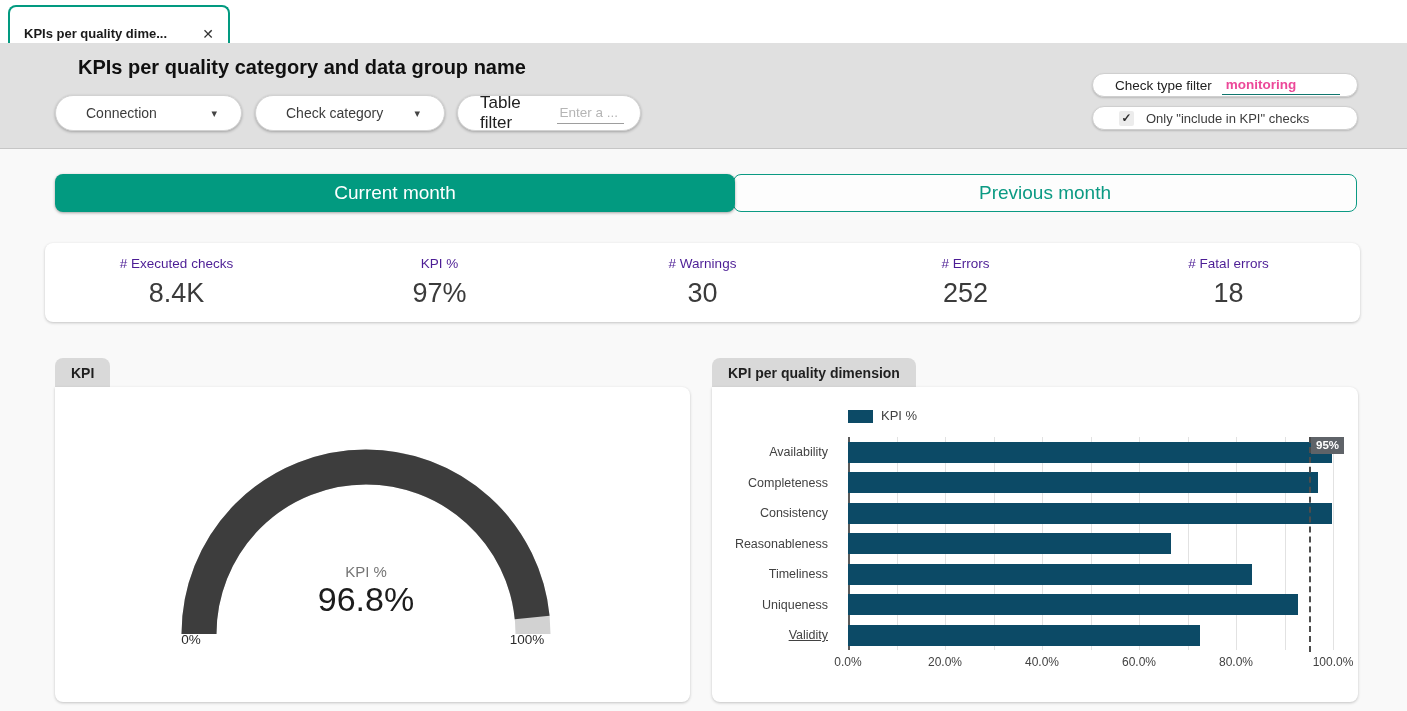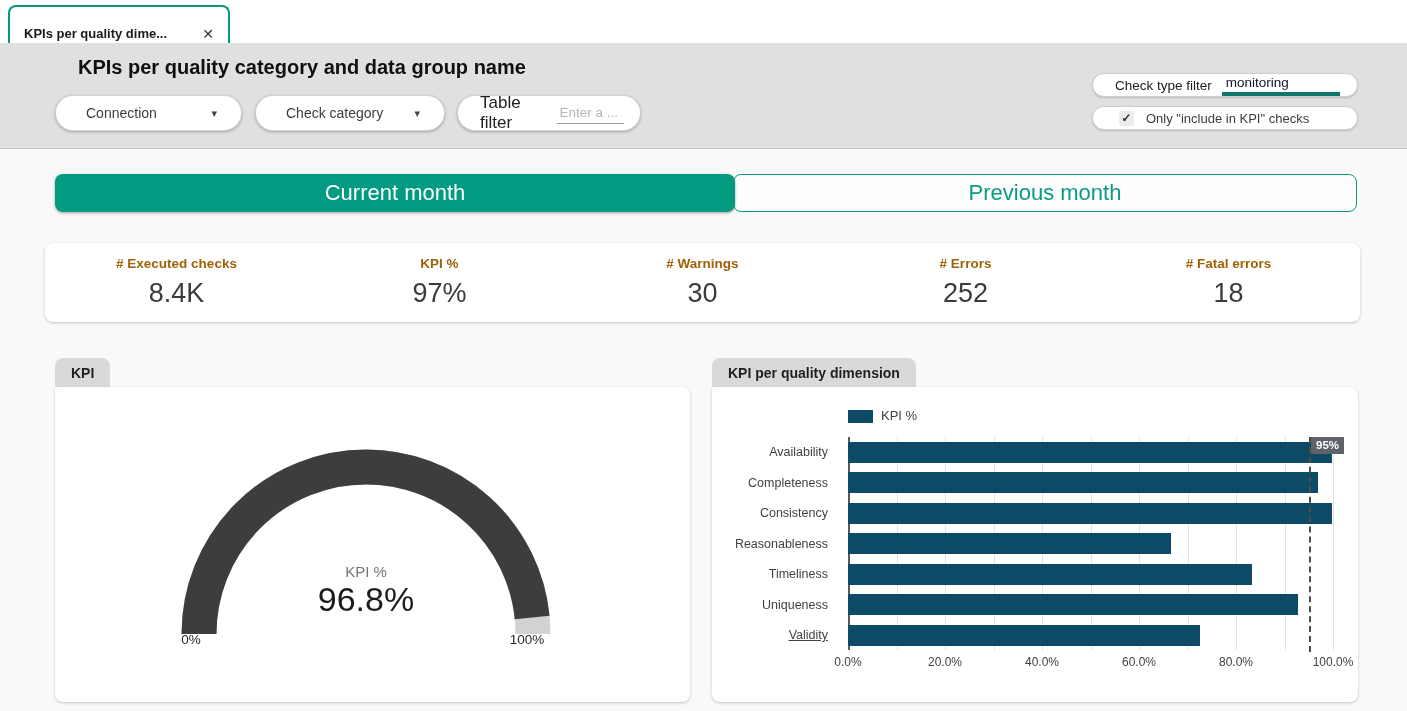--- a/index.html
+++ b/index.html
@@ -28,38 +28,38 @@
   .pill-table      { left:457px; width:184px; padding:0 16px 0 22px; cursor:default; }
   .pill-table .tf-label { font-size:17px; color:#212121; }
   .tf-input { margin-left:10px; width:76px; border-bottom:1px solid #9e9e9e; padding:2px 2px 3px 2px;
               font-size:13.5px; color:#b5b5b5; white-space:nowrap; overflow:hidden; cursor:text; }
 
   .rpill { position:absolute; left:1092px; width:266px; background:#fff; border:1px solid #cfcfcf;
            border-radius:12px; box-shadow:0 1px 2px rgba(0,0,0,.18); display:flex; align-items:center;
            font-size:13px; color:#212121;margin-top:16px; }
   .rpill-checktype { top:14px; height:24px; }
   .rpill-checktype .ct-label { margin-left:22px; font-size:13.5px; color:#212121; }
-  .ct-value { margin-left:10px; width:118px; border-bottom:4px solid #0f766e; padding:1px 4px 2px 4px;
-              font-size:13.5px; color:#0f172a; cursor:text; }
+  .ct-value { margin-left:10px; width:118px; border-bottom:1px solid #0f766e; padding:1px 4px 2px 4px;
+              font-size:13.5px; color:#ec4899; cursor:text;font-weight:bold; }
   .rpill-kpionly { top:47px; height:24px; cursor:pointer; }
   .checkbox { margin-left:26px; width:15px; height:15px; background:#ececec; border-radius:2px;
               display:flex; align-items:center; justify-content:center; font-size:12px; font-weight:bold; color:#2d2d2d; }
   .kpionly-label { margin-left:12px; font-size:13px; color:#3c3c3c; }
 
   
   .mtab { position:absolute; top:174px; height:38px; display:flex; align-items:center; justify-content:center;
-          font-size:22px; border-radius:8px; cursor:pointer; }
+          font-size:19px; border-radius:8px; cursor:pointer; }
   .mtab-current { left:55px; width:680px; background:#029a80; color:#fff; box-shadow:0 1px 3px rgba(0,0,0,.35); z-index:2; }
   .mtab-previous { left:733px; width:624px; background:#fdfdfd; border:1px solid #0b9a83; color:#0b9a83; z-index:1; }
 
   
   .stats-card { position:absolute; left:45px; top:243px; width:1315px; height:79px; background:#fff;
                 border-radius:8px; box-shadow:0 1px 3px rgba(0,0,0,.22); display:flex; }
   .stat { flex:1; text-align:center; padding-top:13px; }
-  .stat-label { font-size:13.5px; font-weight:bold; color:#a16207; }
+  .stat-label { font-size:13.5px; font-weight:normal; color:#4c1d95; }
   .stat-value { font-size:27px; color:#3b3b3b; margin-top:7px; }
 
   
   .chip { position:absolute; top:358px; height:29px; background:#d9d9d9; border-radius:8px 8px 0 0;
           display:flex; align-items:center; padding:0 16px; font-size:14px; font-weight:bold; color:#1f1f1f; }
   .chip-kpi { left:55px; }
   .chip-dim { left:712px; }
   .card { position:absolute; top:387px; height:315px; background:#fff; border-radius:8px; border-top-left-radius:0;
           box-shadow:0 1px 3px rgba(0,0,0,.22); }
   .card-gauge { left:55px; width:635px; }

